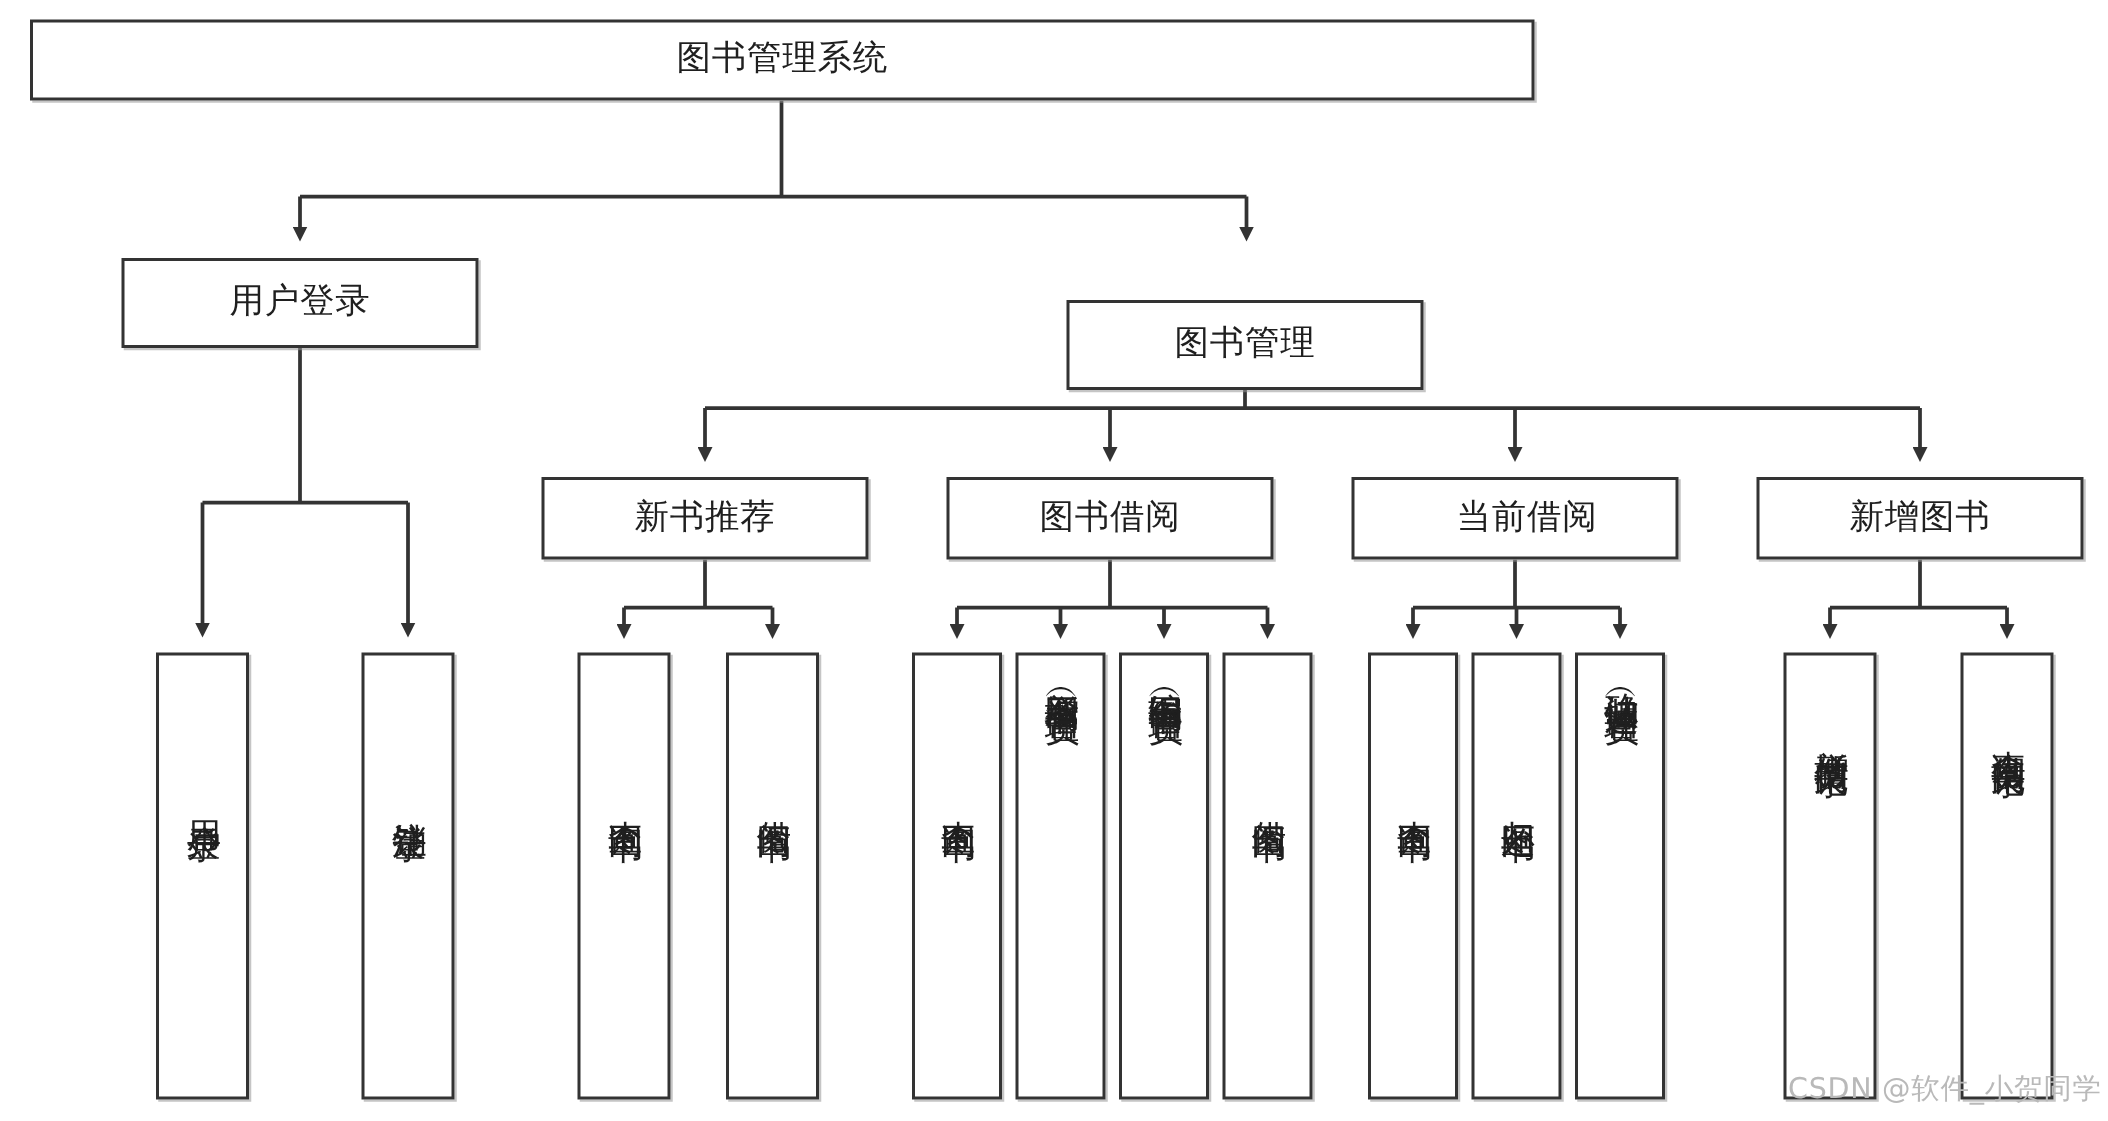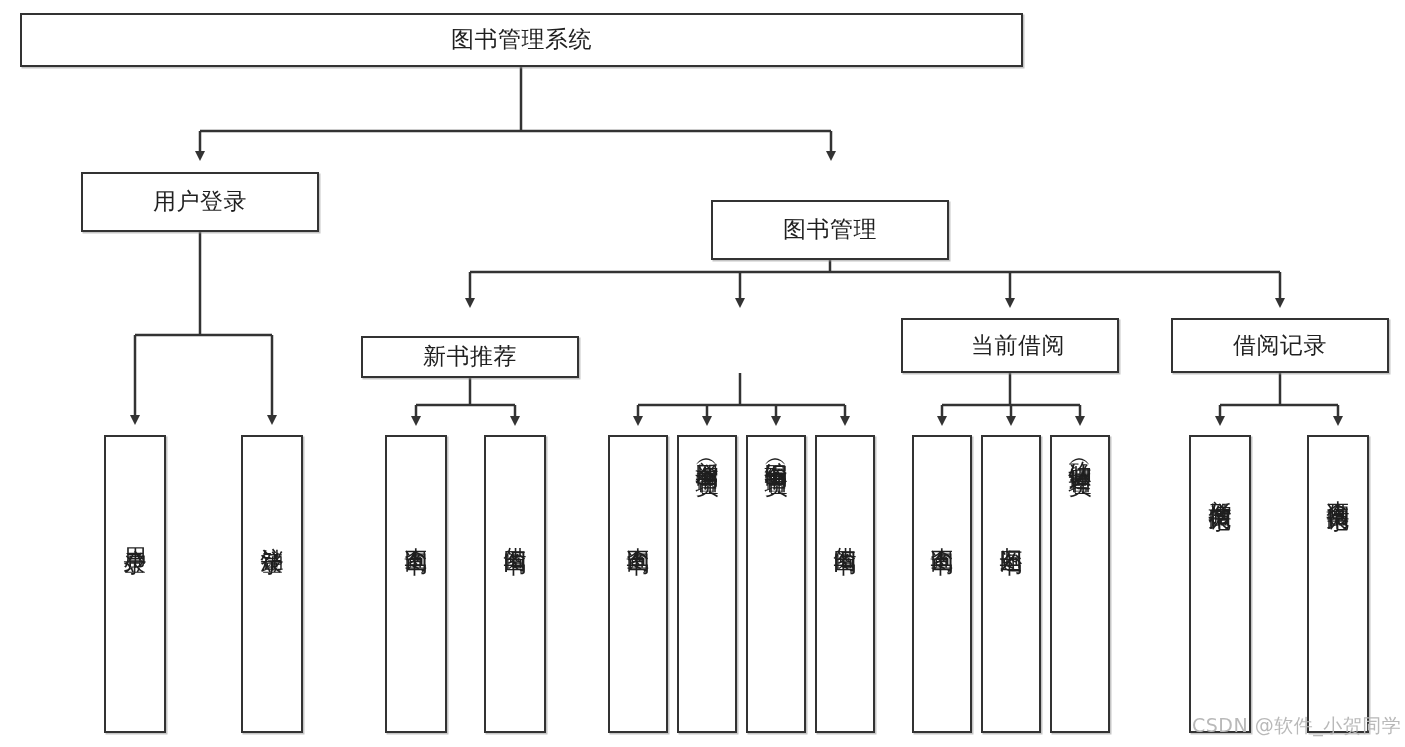--- a/index.html
+++ b/index.html
@@ -127,28 +127,31 @@
     <span class="label">图书管理系统</span>
   </div>
 
   <div class="node" style="left:81px; top:172px; width:238px; height:60px;">
     <span class="label">用户登录</span>
   </div>
   <div class="node" style="left:711px; top:172px; width:238px; height:60px;margin-top:28px;">
     <span class="label">图书管理</span>
   </div>
 
-  <div class="node" style="left:361px; top:336px; width:218px; height:42px;">
+  <div class="node" style="left:361px; top:318px; width:218px; height:55px;">
     <span class="label">新书推荐</span>
+  </div>
+  <div class="node" style="left:631px; top:318px; width:218px; height:55px;">
+    <span class="label">图书借阅</span>
   </div>
   <div class="node" style="left:901px; top:318px; width:218px; height:55px;padding-left:16px;">
     <span class="label">当前借阅</span>
   </div>
   <div class="node" style="left:1171px; top:318px; width:218px; height:55px;">
-    <span class="label">借阅记录</span>
+    <span class="label">新增图书</span>
   </div>
 
   <div class="node vertical" style="left:104px; top:435px; width:62px; height:298px; padding-top:92px;">
     <span class="label">用户登录</span>
   </div>
   <div class="node vertical" style="left:241px; top:435px; width:62px; height:298px; padding-top:92px;">
     <span class="label">注销登录</span>
   </div>
 
   <div class="node vertical" style="left:385px; top:435px; width:62px; height:298px; padding-top:92px;">

